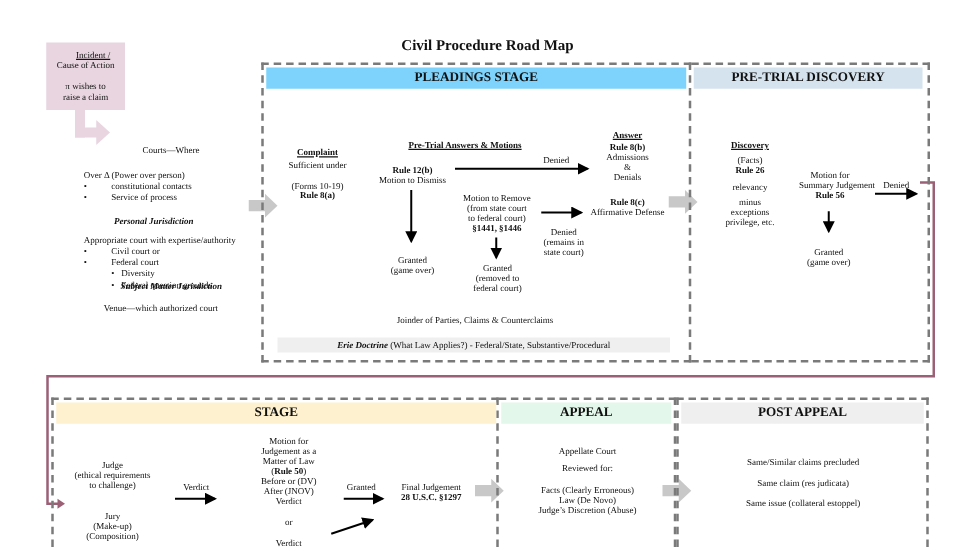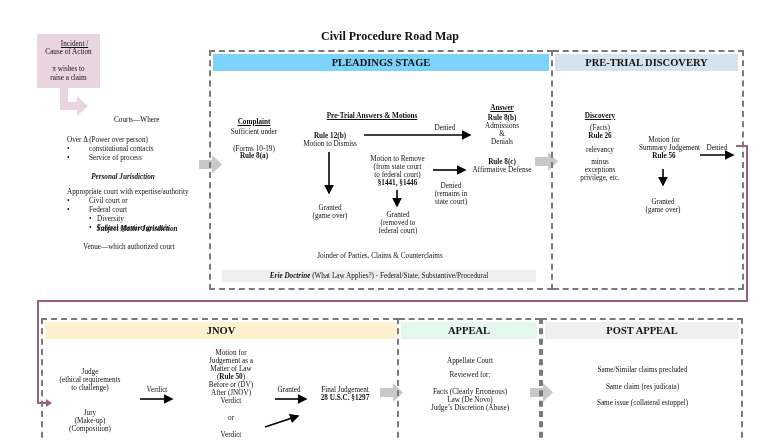--- a/index.html
+++ b/index.html
@@ -148,21 +148,21 @@
 <div class="t" style="left:570px;top:166px;width:60px;">exceptions</div>
 <div class="t" style="left:570px;top:174px;width:60px;">privilege, etc.</div>
 <div class="t" style="left:628px;top:136px;width:72px;">Motion for</div>
 <div class="t" style="left:628px;top:144px;width:72px;text-align:right;">Summary Judgement</div>
 <div class="t b" style="left:628px;top:152px;width:72px;">Rule 56</div>
 <div class="t" style="left:702px;top:144px;width:30px;">Denied</div>
 <div class="t" style="left:638px;top:198px;width:50px;">Granted</div>
 <div class="t" style="left:638px;top:206px;width:50px;">(game over)</div>
 
 <div class="stage" style="left:41px;top:318px;width:358px;height:130px;">
-  <div class="hdr" style="left:2px;top:2px;width:352px;background:#fdf1cf;">JNOV</div>
+  <div class="hdr" style="left:2px;top:2px;width:352px;background:#fdf1cf;">STAGE</div>
 </div>
 <div class="t" style="left:50px;top:368px;width:80px;">Judge</div>
 <div class="t" style="left:50px;top:376px;width:80px;">(ethical requirements</div>
 <div class="t" style="left:50px;top:384px;width:80px;">to challenge)</div>
 <div class="t" style="left:50px;top:409px;width:80px;">Jury</div>
 <div class="t" style="left:50px;top:417px;width:80px;">(Make-up)</div>
 <div class="t" style="left:50px;top:425px;width:80px;">(Composition)</div>
 <div class="t" style="left:140px;top:386px;width:34px;">Verdict</div>
 
 <div class="t" style="left:198px;top:349px;width:66px;">Motion for</div>

